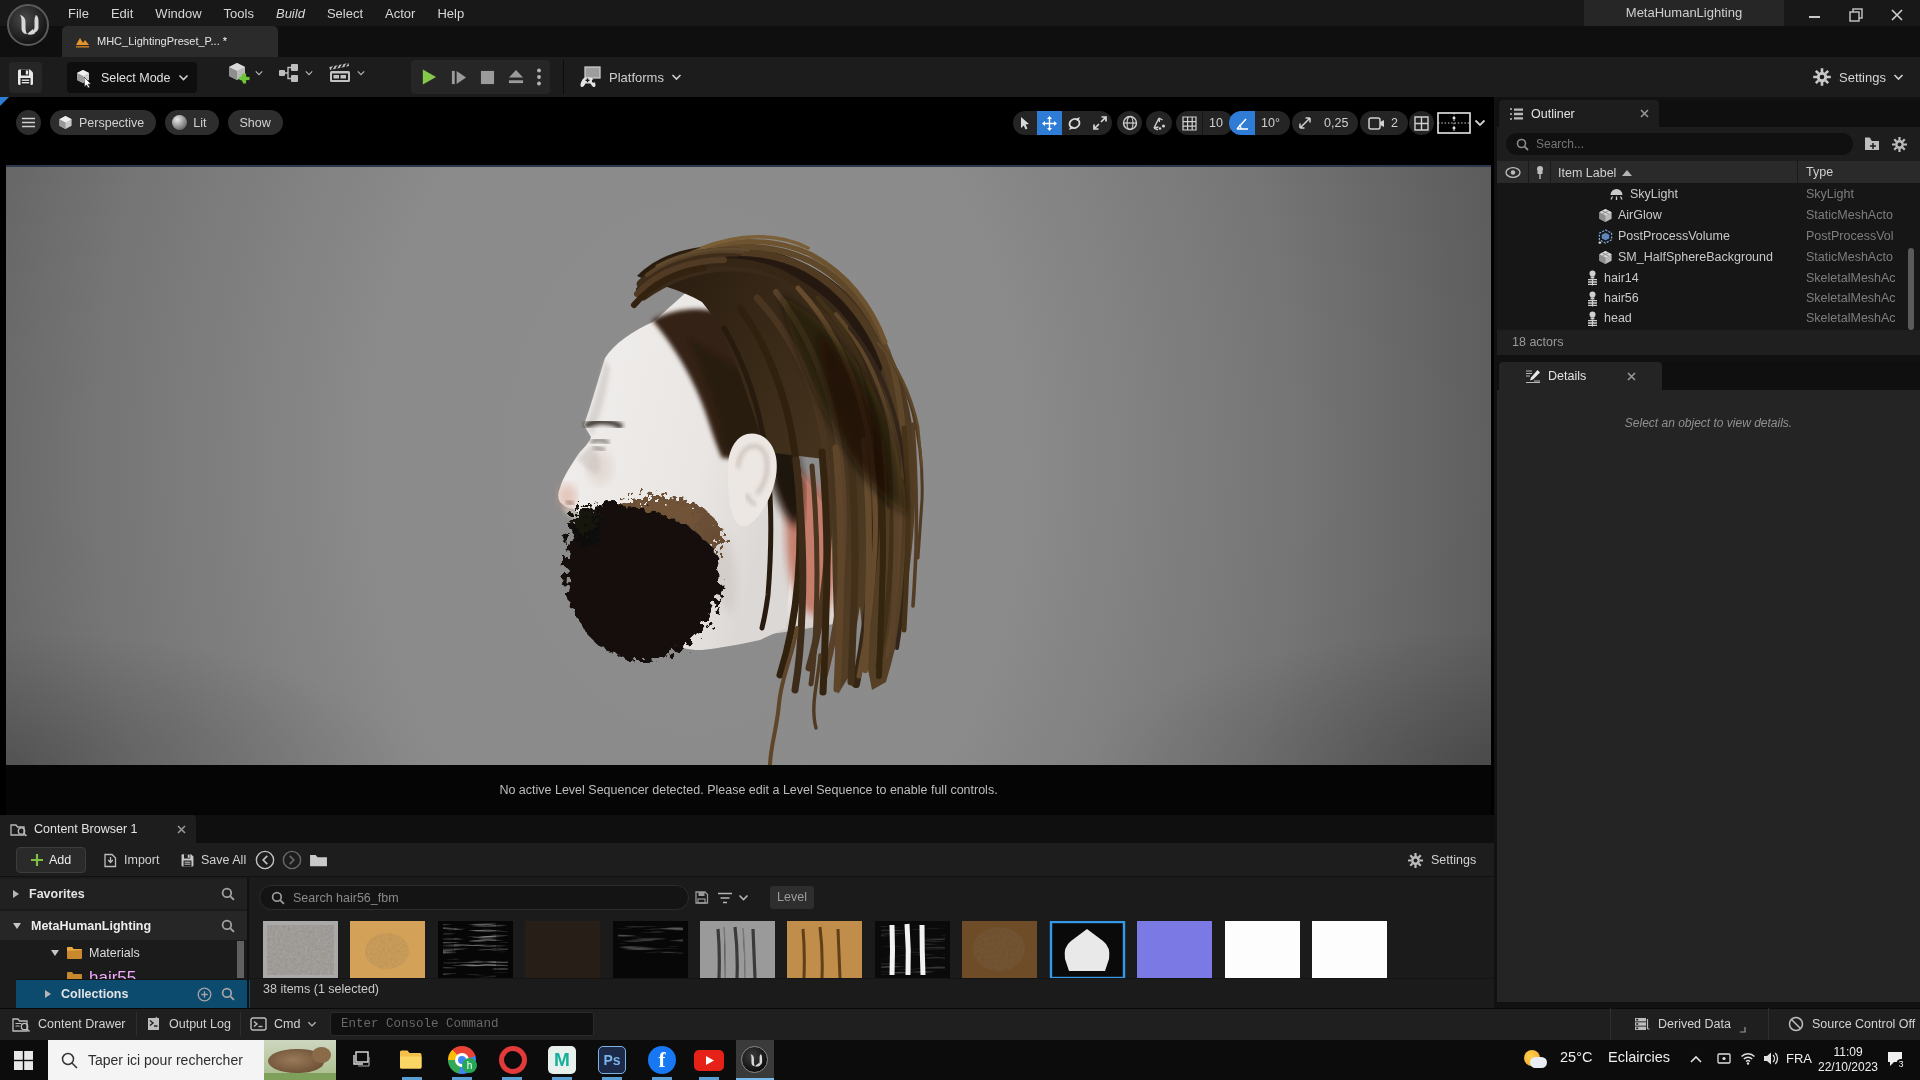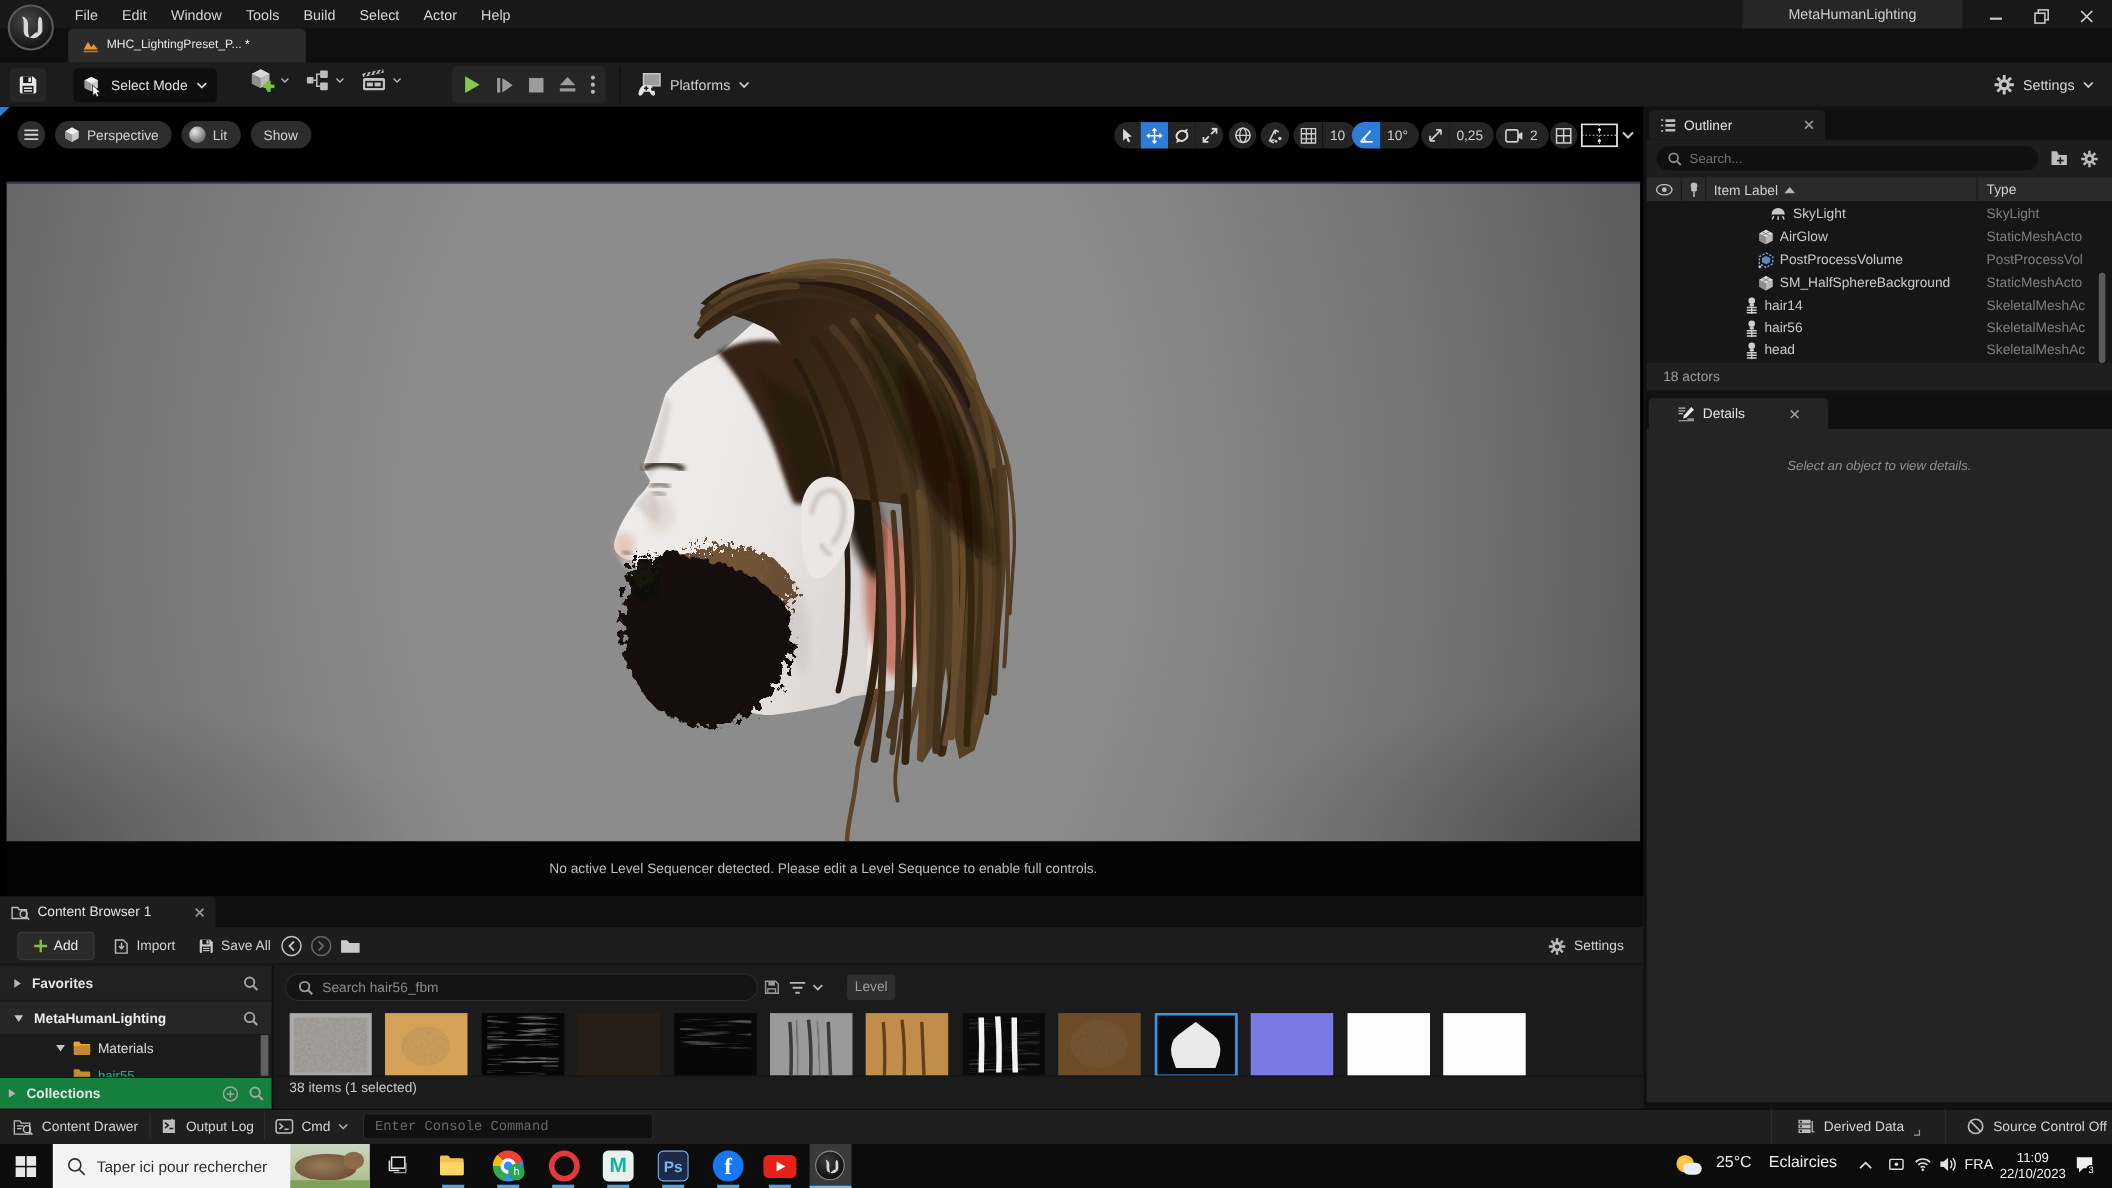--- a/index.html
+++ b/index.html
@@ -19,21 +19,21 @@
   <div class="abs" style="left:0;top:0;width:1920px;height:26px;background:#181818;"></div>
   
   <div class="abs" style="left:1584px;top:0;width:200px;height:26px;background:#262626;"></div>
   <div class="abs" style="left:1584px;top:0;width:200px;height:26px;color:#cfcfcf;font-size:13px;line-height:26px;text-align:center;">MetaHumanLighting</div>
   
   <div class="abs" style="left:57px;top:0;height:26px;display:flex;align-items:center;gap:0;color:#d6d6d6;font-size:13px;">
     <span style="padding:0 11px;">File</span>
       <span style="padding:0 11px;">Edit</span>
       <span style="padding:0 11px;">Window</span>
       <span style="padding:0 11px;">Tools</span>
-      <span style="padding:0 11px;">Build</span>
+      <span style="padding:0 11px;font-style:italic;">Build</span>
       <span style="padding:0 11px;">Select</span>
       <span style="padding:0 11px;">Actor</span>
       <span style="padding:0 11px;">Help</span>
   </div>
   
   <div class="abs" style="left:1809px;top:16px;width:11px;height:2px;background:#c8c8c8;"></div>
   <svg class="abs" style="left:1849px;top:8px;" width="14" height="14" viewBox="0 0 14 14">
     <rect x="4" y="1" width="9" height="9" fill="none" stroke="#c8c8c8" stroke-width="1.4"></rect>
     <rect x="1" y="4" width="9" height="9" fill="#181818" stroke="#c8c8c8" stroke-width="1.4"></rect>
   </svg>
@@ -730,24 +730,24 @@
     <svg width="17" height="14" viewBox="0 0 17 14">
         <path d="M1 2 a1 1 0 0 1 1-1 h4 l1.5 2 H15 a1 1 0 0 1 1 1 v8 a1 1 0 0 1 -1 1 H2 a1 1 0 0 1 -1-1 z" fill="#c8882e"></path>
         <path d="M1 5 L16 4 V3.8 a1 1 0 0 0 -1-0.8 H7.5 L6 1 H2 a1 1 0 0 0 -1 1 z" fill="#e8a83e"></path>
       </svg>
     <span style="color:#dcdcdc;font-size:12.5px;">Materials</span>
   </div>
   <div class="abs row" style="left:0;top:966px;width:247px;height:13px;background:#1b1b1b;padding:0 0 0 66px;gap:6px;overflow:hidden;">
     <svg width="17" height="14" viewBox="0 0 17 14" style="margin-top:10px;">
         <path d="M1 2 a1 1 0 0 1 1-1 h4 l1.5 2 H15 a1 1 0 0 1 1 1 v8 a1 1 0 0 1 -1 1 H2 a1 1 0 0 1 -1-1 z" fill="#c8882e"></path>
       </svg>
-    <span style="color:#14b8a6;font-size:12px;margin-top:10px;">hair55</span>
+    <span style="color:#f0abfc;font-size:17px;margin-top:10px;">hair55</span>
   </div>
   <div class="abs" style="left:237px;top:941px;width:7px;height:37px;background:#606060;"></div>
-  <div class="abs row" style="left:0;top:979px;width:247px;height:29px;background:#15803d;border-top:1px solid #141414;padding:0 7px;gap:9px;">
+  <div class="abs row" style="left:16px;top:979px;width:247px;height:29px;background:#0c4a6e;border-top:1px solid #141414;padding:0 28px;gap:9px;">
     <svg width="8" height="10" viewBox="0 0 8 10">
         <path d="M1 1 L7 5 L1 9 Z" fill="#b5b5b5"></path>
       </svg>
     <span style="color:#e3e3e3;font-size:12.5px;font-weight:bold;flex:1;">Collections</span>
     <svg width="15" height="15" viewBox="0 0 15 15">
         <circle cx="7.5" cy="7.5" r="6.3" fill="none" stroke="#a5a5a5" stroke-width="1.3"></circle>
         <path d="M7.5 4.3 v6.4 M4.3 7.5 h6.4" stroke="#a5a5a5" stroke-width="1.3"></path>
       </svg>
     <svg width="14" height="14" viewBox="0 0 13 13">
         <circle cx="5.5" cy="5.5" r="4" fill="none" stroke="#a5a5a5" stroke-width="1.6"></circle>

